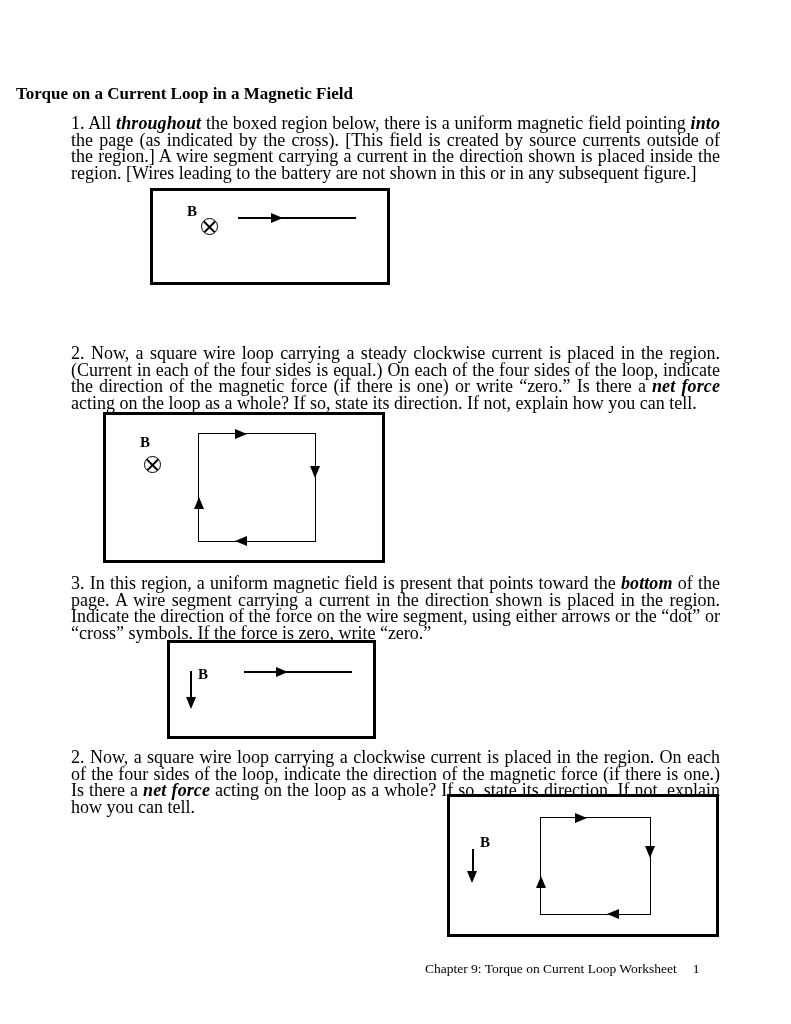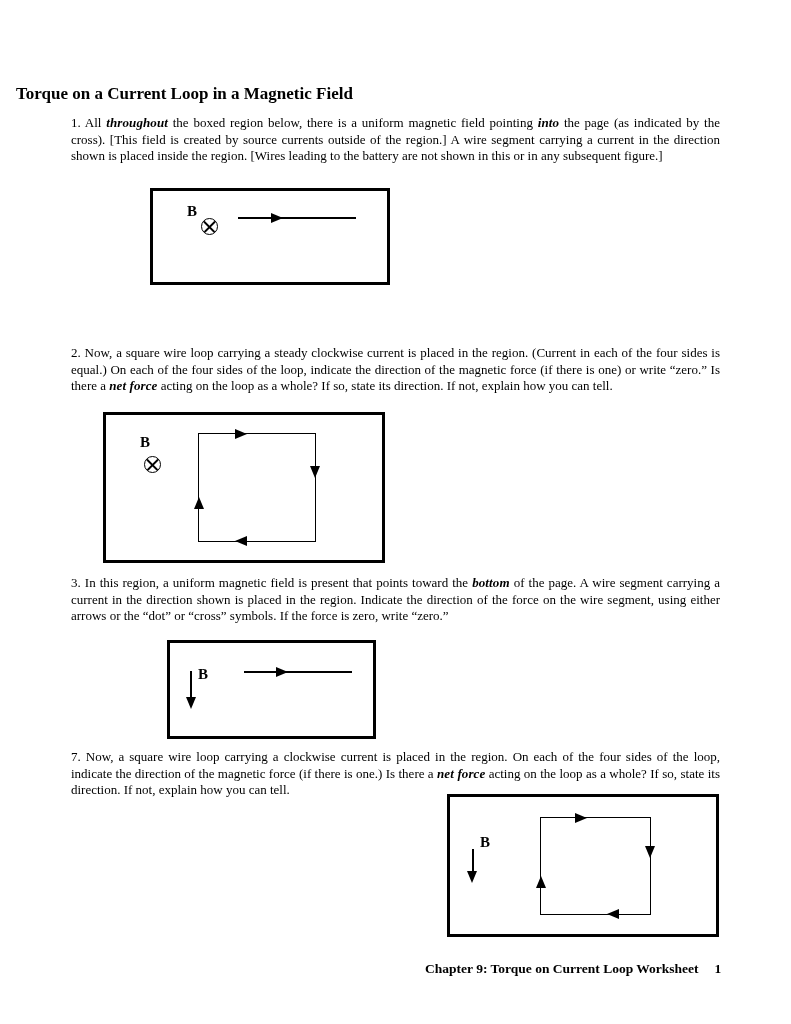--- a/index.html
+++ b/index.html
@@ -11,21 +11,21 @@
     font-family:"Liberation Serif", serif;
     overflow:hidden;
   }
   h1.title {
     position:absolute; top:68px; left:0; width:100%;
     margin:16px; text-align:left;
     font-size:17px; font-weight:bold;
   }
   .para {
     position:absolute; left:71px; width:649px; margin:0;
-    font-size:13px; line-height:16.6px; text-align:justify;
+    font-size:18px; line-height:16.6px; text-align:justify;
   }
   .para b i, .para i b { letter-spacing:0.1px; }
   .figbox {
     position:absolute; box-sizing:border-box;
     border:3px solid #000; background:#fff;
   }
   .blabel {
     position:absolute; font-weight:bold; font-size:15px; line-height:1;
     font-family:"Liberation Serif", serif;
   }
@@ -43,21 +43,21 @@
   .hline { position:absolute; height:1.5px; background:#000; }
   .vline { position:absolute; width:1.5px; background:#000; }
   .loop  { position:absolute; box-sizing:border-box; border:1.5px solid #000; background:transparent; }
   .tri   { position:absolute; width:0; height:0; }
   .tri.right { border-top:5px solid transparent; border-bottom:5px solid transparent; border-left:12px solid #000; }
   .tri.left  { border-top:5px solid transparent; border-bottom:5px solid transparent; border-right:12px solid #000; }
   .tri.down  { border-left:5px solid transparent; border-right:5px solid transparent; border-top:12px solid #000; }
   .tri.up    { border-left:5px solid transparent; border-right:5px solid transparent; border-bottom:12px solid #000; }
   .footer {
     position:absolute; top:961px; left:425px;
-    font-size:13.5px; white-space:nowrap;font-weight:bold;
+    font-size:13.5px; white-space:nowrap;
   }
   .footer .pagenum { margin-left:16px; }
 </style>
 </head>
 <body>
 
 <div class="page">
 
   <h1 class="title">Torque on a Current Loop in a Magnetic Field</h1>
 
@@ -86,21 +86,21 @@
   <p class="para" style="top:575px"><span>3. In this region, a uniform magnetic field is present that points toward the </span><b><i>bottom</i></b><span> of the page. A wire segment carrying a current in the direction shown is placed in the region. Indicate the direction of the force on the wire segment, using either arrows or the “dot” or “cross” symbols. If the force is zero, write “zero.”</span></p>
 
   <div class="figbox" style="left:167px; top:640px; width:209px; height:99px;">
     <span class="vline" style="left:20px; top:28px; height:28px;"></span>
     <span class="tri down" style="left:16px; top:54px;"></span>
     <span class="blabel" style="left:28px; top:24px;">B</span>
     <span class="hline" style="left:74px; top:28px; width:108px;"></span>
     <span class="tri right" style="left:106px; top:24px;"></span>
   </div>
 
-  <p class="para" style="top:749px"><span>7. Now, a square wire loop carrying a clockwise current is placed in the region. On each of the four sides of the loop, indicate the direction of the magnetic force (if there is one.) Is there a </span><b><i>net force</i></b><span> acting on the loop as a whole? If so, state its direction. If not, explain how you can tell.</span></p>
+  <p class="para" style="top:749px"><span>2. Now, a square wire loop carrying a clockwise current is placed in the region. On each of the four sides of the loop, indicate the direction of the magnetic force (if there is one.) Is there a </span><b><i>net force</i></b><span> acting on the loop as a whole? If so, state its direction. If not, explain how you can tell.</span></p>
 
   <div class="figbox" style="left:447px; top:794px; width:272px; height:143px;">
     <span class="blabel" style="left:30px; top:38px;">B</span>
     <span class="vline" style="left:22px; top:52px; height:24px;"></span>
     <span class="tri down" style="left:17px; top:74px;"></span>
     <div class="loop" style="left:90px; top:20px; width:111px; height:98px;"></div>
     <span class="tri right" style="left:125px; top:16px;"></span>
     <span class="tri down" style="left:195px; top:49px;"></span>
     <span class="tri left" style="left:157px; top:112px;"></span>
     <span class="tri up" style="left:86px; top:79px;"></span>

